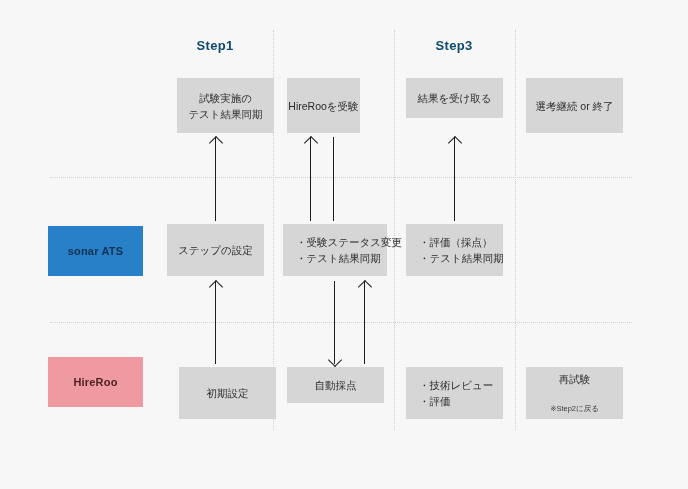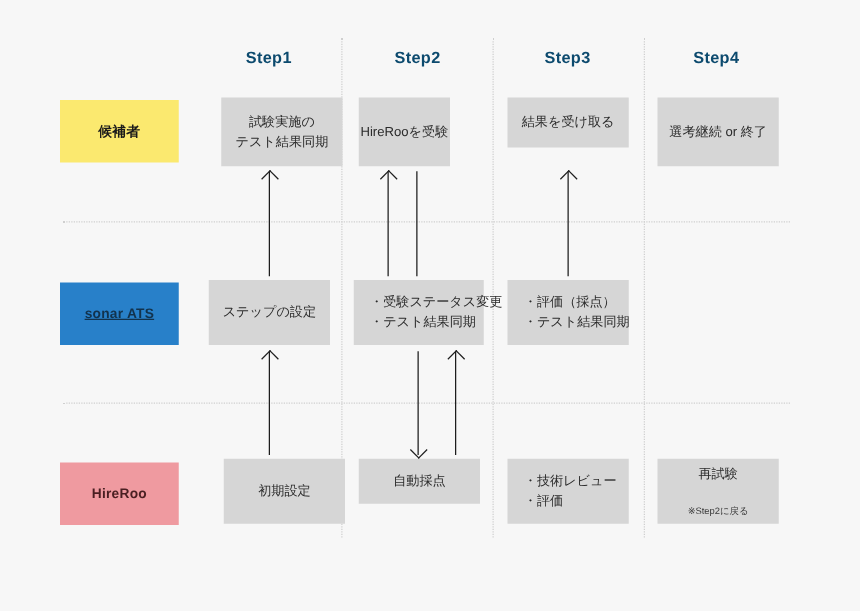--- a/index.html
+++ b/index.html
@@ -57,21 +57,21 @@
     width: 95px;
     height: 50px;
     display: flex;
     align-items: center;
     justify-content: center;
     font-size: 11px;
     font-weight: bold;
     letter-spacing: .2px;
   }
   .lane-candidate { background: #fbe96f; color: #1a1a1a; }
-  .lane-ats       { background: #2880c9; color: #12324d; text-decoration: underline; }
+  .lane-ats       { background: #2880c9; color: #12324d; }
   .lane-hireroo   { background: #ef9aa0; color: #4a1f22; }
 
   
   .pbox {
     position: absolute;
     background: #d6d6d6;
     display: flex;
     flex-direction: column;
     align-items: center;
     justify-content: center;
@@ -117,27 +117,24 @@
 <div id="canvas">
 
   <div class="v-divider" style="left:273px;"></div>
   <div class="v-divider" style="left:394px;"></div>
   <div class="v-divider" style="left:515px;"></div>
 
   <div class="h-divider" style="top:177px;"></div>
   <div class="h-divider" style="top:322px;"></div>
 
   <div class="step-header" style="left:160px;">Step1</div>
-  <div class="step-header" style="left:279px;">Step2</div>
   <div class="step-header" style="left:399px;">Step3</div>
-  <div class="step-header" style="left:518px;">Step4</div>
-
-  <div class="lane-label lane-candidate" style="top:80px;">候補者</div>
+
   <div class="lane-label lane-ats" style="top:226px;">sonar ATS</div>
-  <div class="lane-label lane-hireroo" style="top:370px;">HireRoo</div>
+  <div class="lane-label lane-hireroo" style="top:357px;">HireRoo</div>
 
   <div class="pbox" style="left:177px; top:78px; width:97px; height:55px;">
     <span class="line">試験実施の</span>
     <span class="line">テスト結果同期</span>
   </div>
 
   <div class="pbox" style="left:287px; top:78px; width:73px; height:55px;">
     <span class="line">HireRooを受験</span>
   </div>
 

